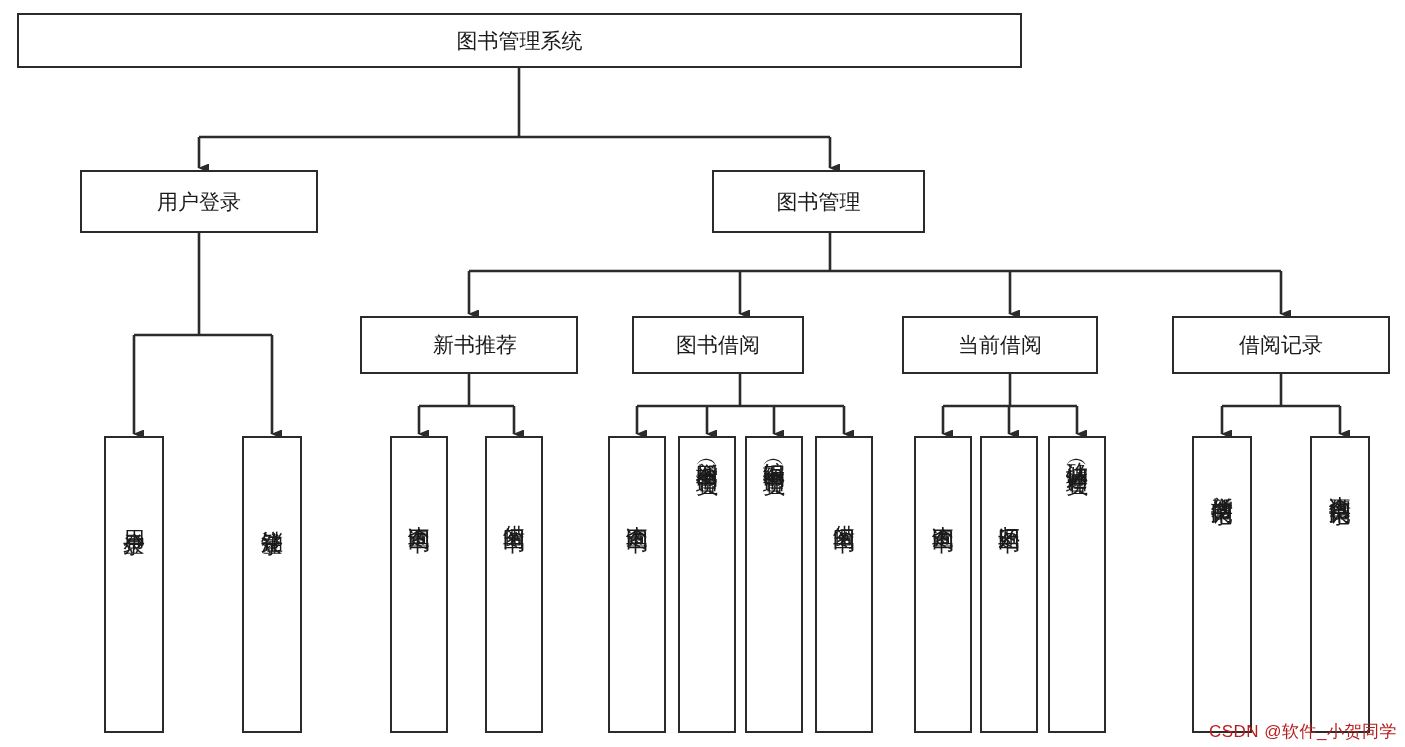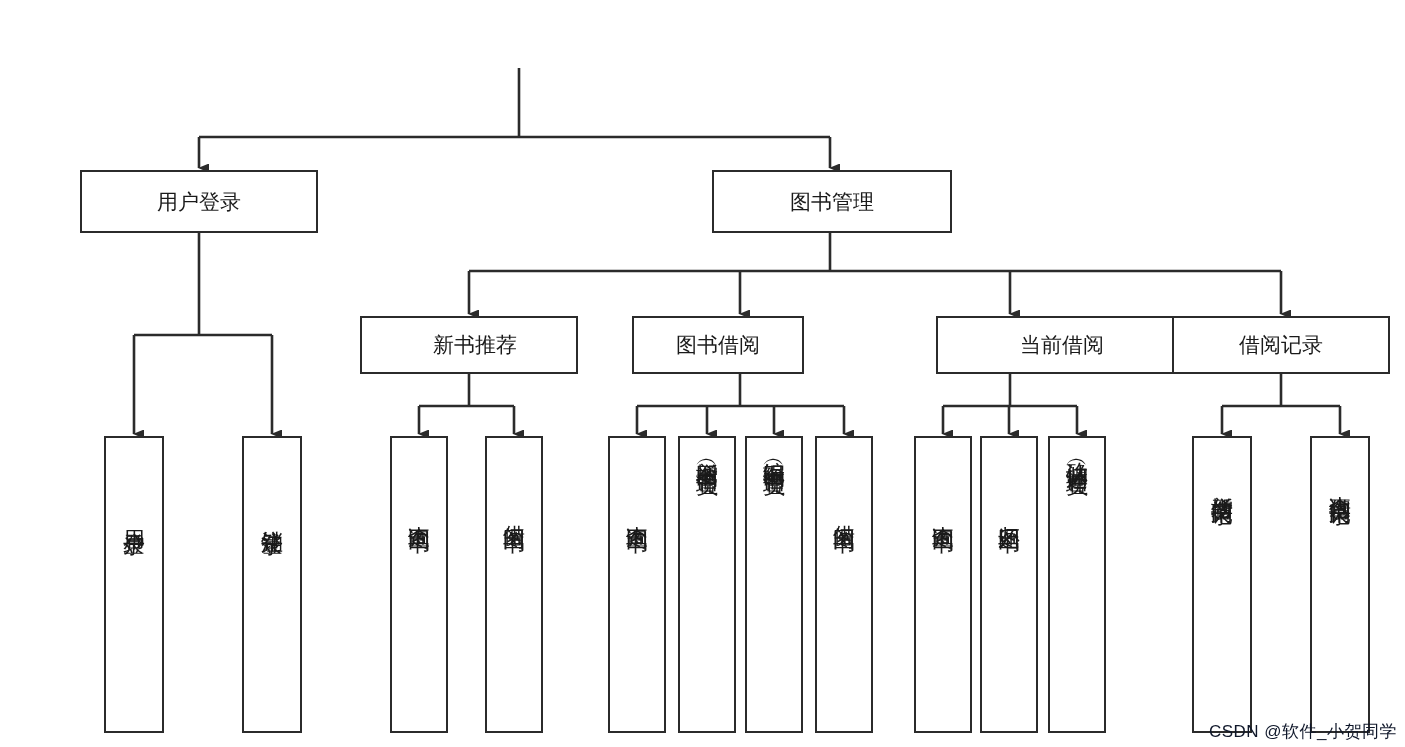--- a/index.html
+++ b/index.html
@@ -59,21 +59,21 @@
     font-size: 22px;
     letter-spacing: 2px;
     line-height: 1;
     white-space: nowrap;
   }
   .watermark {
     position: absolute;
     right: 8px;
     bottom: 4px;
     font-size: 17px;
-    color: #0f172a;
+    color: #b91c1c;
     letter-spacing: 0.5px;
     white-space: nowrap;
     pointer-events: none;
   }
 </style>
 </head>
 <body>
 
 <div id="diagram-root">
 
@@ -123,35 +123,38 @@
       <path d="M1077,406 L1077,434" marker-end="url(#arrowhead)"></path>
 
       <path d="M1281,374 L1281,406"></path>
       <path d="M1222,406 L1340,406"></path>
       <path d="M1222,406 L1222,434" marker-end="url(#arrowhead)"></path>
       <path d="M1340,406 L1340,434" marker-end="url(#arrowhead)"></path>
 
     </g>
   </svg>
 
+  <div class="node-box node-h node-root" style="left:17px; top:13px; width:1005px; height:55px;">
+    <span class="node-label">图书管理系统</span>
+  </div>
 
   <div class="node-box node-h" style="left:80px; top:170px; width:238px; height:63px;">
     <span class="node-label">用户登录</span>
   </div>
-  <div class="node-box node-h" style="left:712px; top:170px; width:240px; height:63px;">
+  <div class="node-box node-h" style="left:712px; top:170px; width:213px; height:63px;">
     <span class="node-label">图书管理</span>
   </div>
 
   <div class="node-box node-h" style="left:360px; top:316px; width:218px; height:58px;padding-left:12px;">
     <span class="node-label">新书推荐</span>
   </div>
   <div class="node-box node-h" style="left:632px; top:316px; width:172px; height:58px;">
     <span class="node-label">图书借阅</span>
   </div>
-  <div class="node-box node-h" style="left:936px; top:316px; width:252px; height:58px;">
+  <div class="node-box node-h" style="left:902px; top:316px; width:196px; height:58px;">
     <span class="node-label">当前借阅</span>
   </div>
   <div class="node-box node-h" style="left:1172px; top:316px; width:218px; height:58px;justify-content:center;">
     <span class="node-label">借阅记录</span>
   </div>
 
   <div class="node-box node-v" style="left:104px; top:436px; width:60px; height:297px; padding-top:74px;">
     <span class="node-label">用户登录</span>
   </div>
   <div class="node-box node-v" style="left:242px; top:436px; width:60px; height:297px; padding-top:74px;">

